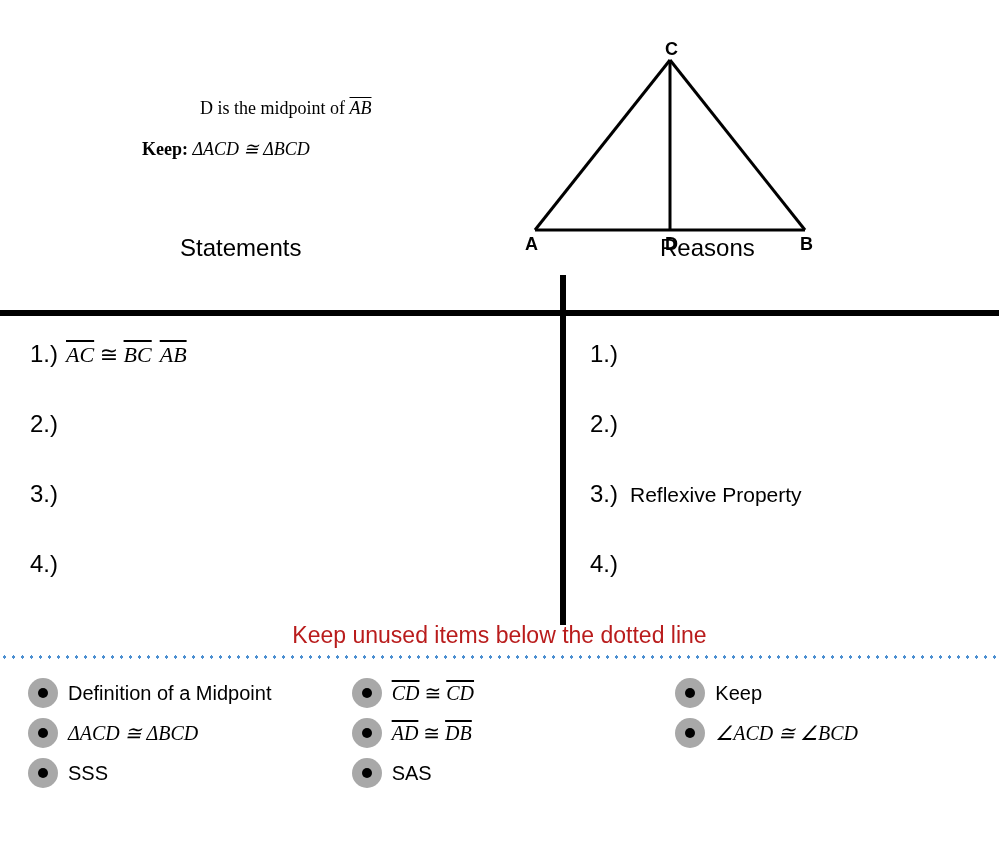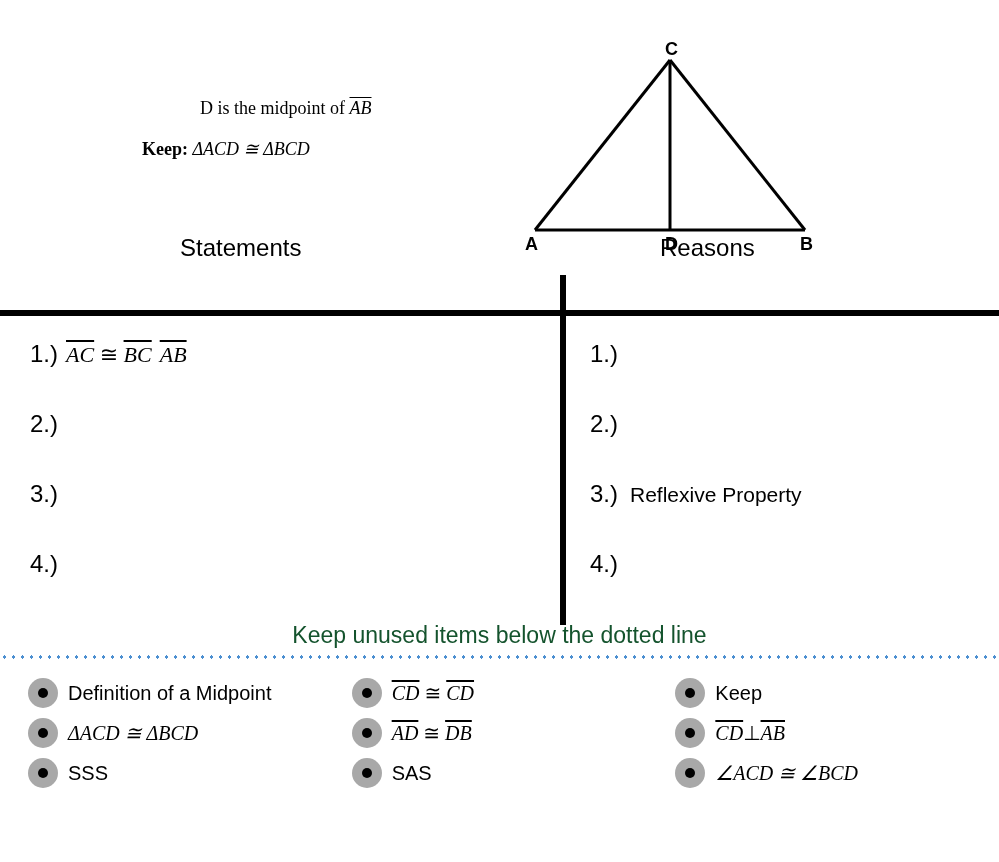--- a/index.html
+++ b/index.html
@@ -87,21 +87,21 @@
   }
   .num { font-size: 24px; }
   .mathspan { font-family: "Times New Roman", serif; font-size: 22px; }
   .reason-text { font-size: 21px; }
   .instruction {
     position: absolute;
     top: 622px;
     left: 0;
     width: 100%;
     text-align: center;
-    color: #14532d;
+    color: #b91c1c;
     font-size: 23px;
   }
   .dotted-line {
     position: absolute;
     top: 655px;
     left: 0;
     width: 100%;
     height: 4px;
     background-image: radial-gradient(circle, #4b8fd1 1.5px, transparent 1.8px);
     background-size: 9px 4px;
@@ -291,24 +291,16 @@
     <div class="drag-chip">
       <span class="chip-dot">
           <span class="inner"></span>
         </span>
       <span>Keep</span>
     </div>
     <div class="drag-chip">
       <span class="chip-dot">
           <span class="inner"></span>
         </span>
-      <span class="serif">
-        <span class="overline" style="font-style:italic;">CD</span><span>⊥</span><span class="overline" style="font-style:italic;">AB</span>
-      </span>
-    </div>
-    <div class="drag-chip">
-      <span class="chip-dot">
-          <span class="inner"></span>
-        </span>
       <span class="serif" style="font-style:italic;">∠ACD ≅ ∠BCD</span>
     </div>
   </div>
 </div>
 
 </body></html>

